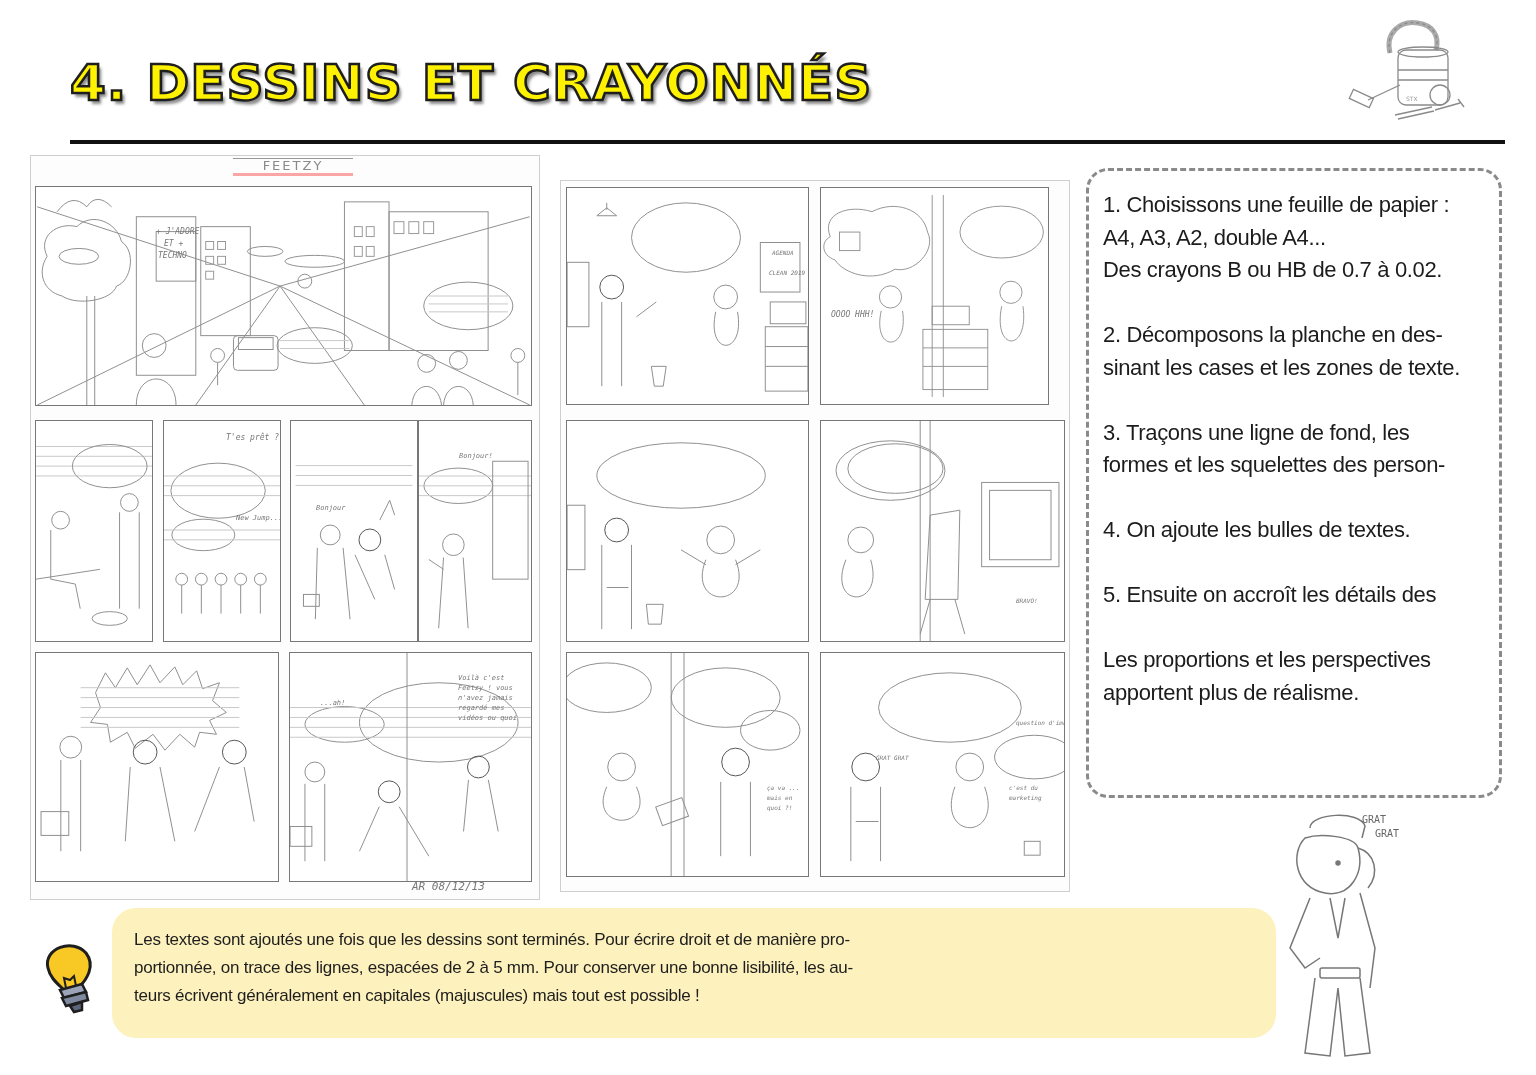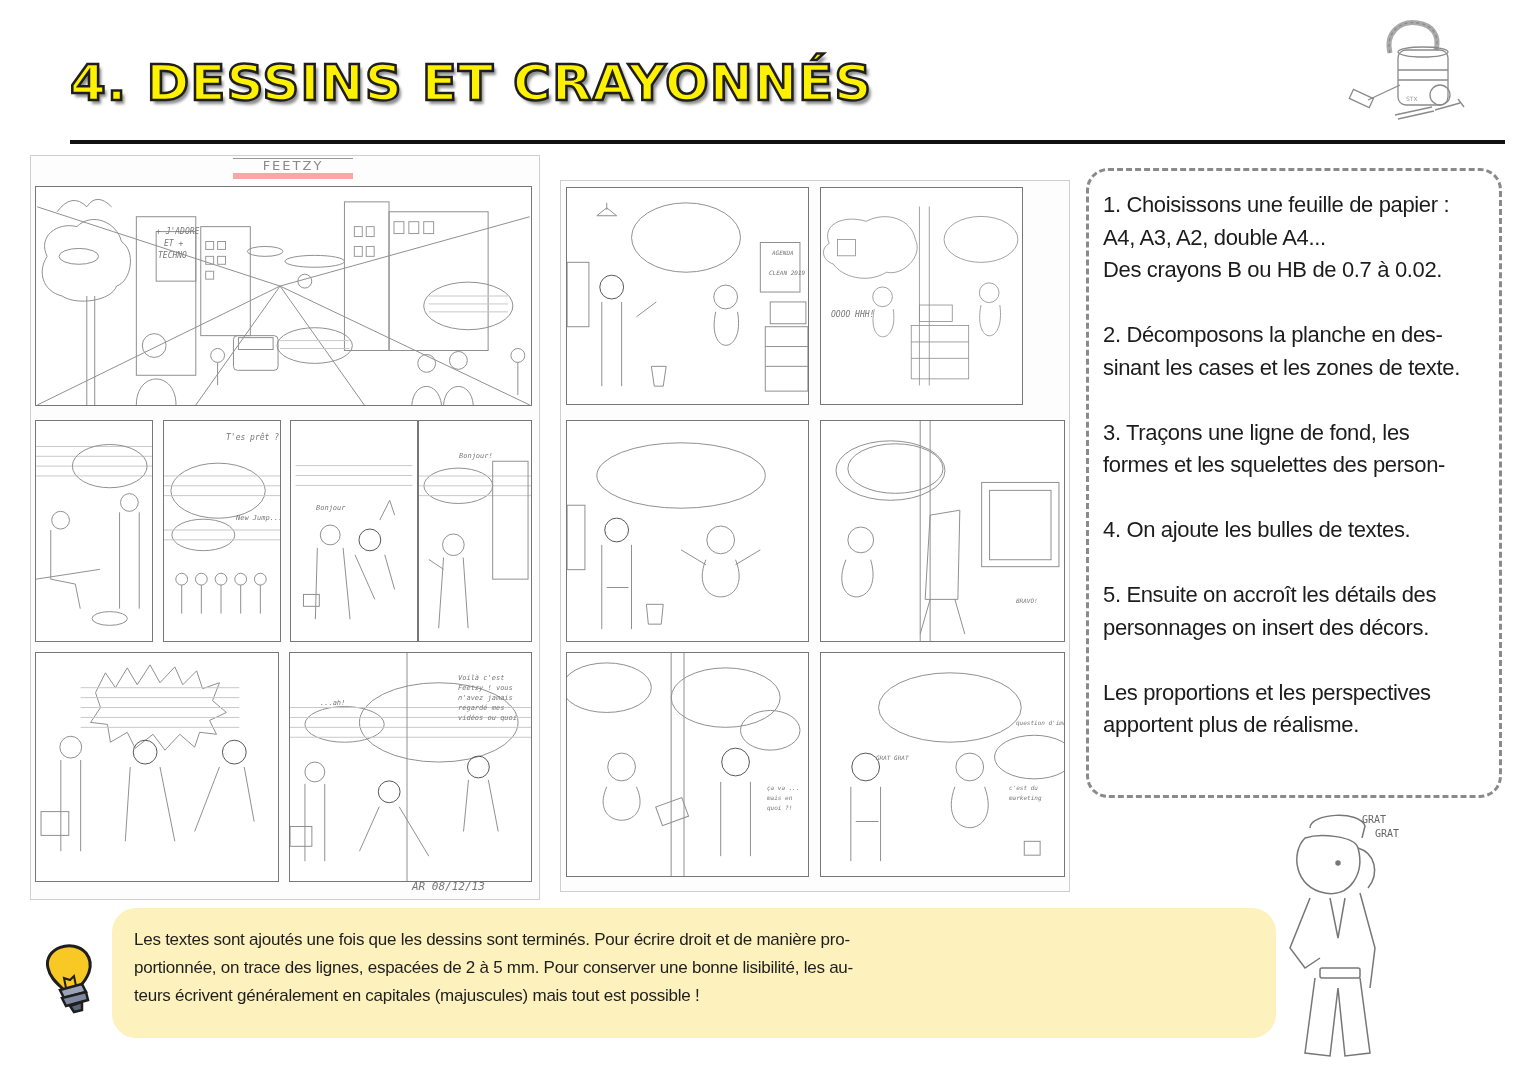--- a/index.html
+++ b/index.html
@@ -26,21 +26,21 @@
   
   .page {
     position: absolute; border: 1px solid #cfcfcf; background: #fdfdfd;
   }
   .page-left  { left: 30px;  top: 155px; width: 510px; height: 745px; }
   .page-right { left: 560px; top: 180px; width: 510px; height: 712px; }
 
   .strip-title {
     position: absolute; left: 233px; top: 158px; width: 120px; text-align: center;
     font-family: "DejaVu Sans", sans-serif; font-size: 13px; letter-spacing: 2px; color: #8a8a8a;
-    border-top: 1px solid #999; border-bottom: 6px solid #fca5a5; line-height: 14px;
+    border-top: 1px solid #999; border-bottom: 3px solid #fca5a5; line-height: 14px;
   }
   .panel {
     position: absolute; border: 1.2px solid #777; background: #ffffff; overflow: hidden;
   }
   .panel svg { position: absolute; left: 0; top: 0; width: 100%; height: 100%; }
   .hand-note {
     position: absolute; font-family: "DejaVu Sans Mono", monospace; font-size: 8px; color: #777;
     font-style: italic; white-space: pre; line-height: 10px;
   }
   .signature {
@@ -310,21 +310,21 @@
       <path d="M150 125 C140 170 180 170 172 125"></path>
     <rect x="205" y="115" width="36" height="22"></rect>
     <rect x="200" y="140" width="43" height="65"></rect>
     <line x1="200" y1="160" x2="243" y2="160"></line>
       <line x1="200" y1="180" x2="243" y2="180"></line>
     <path d="M85 180 L100 180 L97 200 L88 200 Z"></path>
   </svg>
   <span class="hand-note" style="left:205px; top:60px; font-size:6px;">AGENDA</span>
   <span class="hand-note" style="left:202px; top:80px; font-size:6px;">CLEAN 2019</span>
 </div>
-<div class="panel" style="left:820px; top:187px; width:203px; height:218px;">
+<div class="panel" style="left:820px; top:187px; width:229px; height:218px;">
   <svg viewBox="0 0 245 218" fill="none" stroke="#8f8f8f" stroke-width="1">
     <path d="M10 45 C0 20 30 10 55 18 C80 5 110 15 115 40 C125 60 100 85 80 80 C55 95 25 85 15 70 C0 65 0 50 10 45Z"></path>
     <rect x="20" y="40" width="22" height="20"></rect>
     <line x1="120" y1="0" x2="120" y2="218"></line>
       <line x1="132" y1="0" x2="132" y2="218"></line>
     <ellipse cx="195" cy="40" rx="45" ry="28"></ellipse>
     <circle cx="75" cy="110" r="12"></circle>
       <path d="M65 125 C55 170 95 170 88 125"></path>
     <rect x="120" y="120" width="40" height="20"></rect>
     <rect x="110" y="145" width="70" height="65"></rect>
@@ -409,21 +409,20 @@
   </div>
   <div class="step">
     <span class="line">3. Traçons une ligne de fond, les</span>
     <span class="line">formes et les squelettes des person-</span>
   </div>
   <div class="step">
     <span class="line">4. On ajoute les bulles de textes.</span>
   </div>
   <div class="step">
     <span class="line">5. Ensuite on accroît les détails des</span>
-    <span class="line">personnages on insert des décors.</span>
   </div>
   <div class="step">
     <span class="line">Les proportions et les perspectives</span>
     <span class="line">apportent plus de réalisme.</span>
   </div>
 </div>
 
 <svg class="character-sketch" viewBox="0 0 190 255" fill="none" stroke="#777" stroke-width="1.5">
   <path d="M60 20 C60 5 110 2 115 18 L112 30"></path>
   <path d="M55 30 C40 45 45 80 75 85 C100 90 115 65 108 40 C105 28 70 25 55 30Z"></path>

